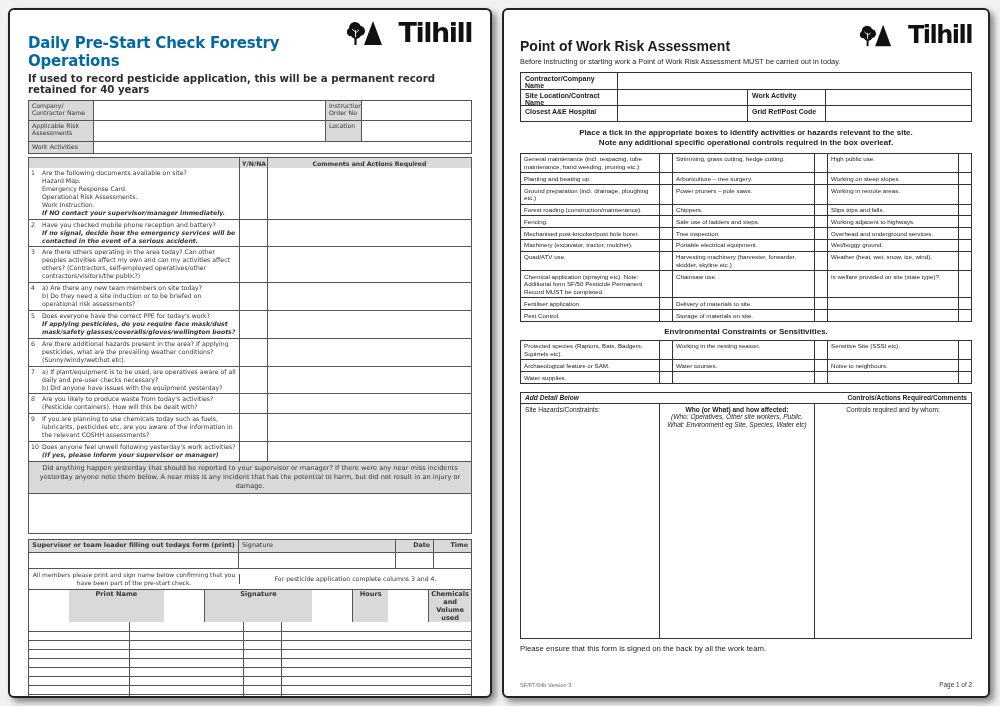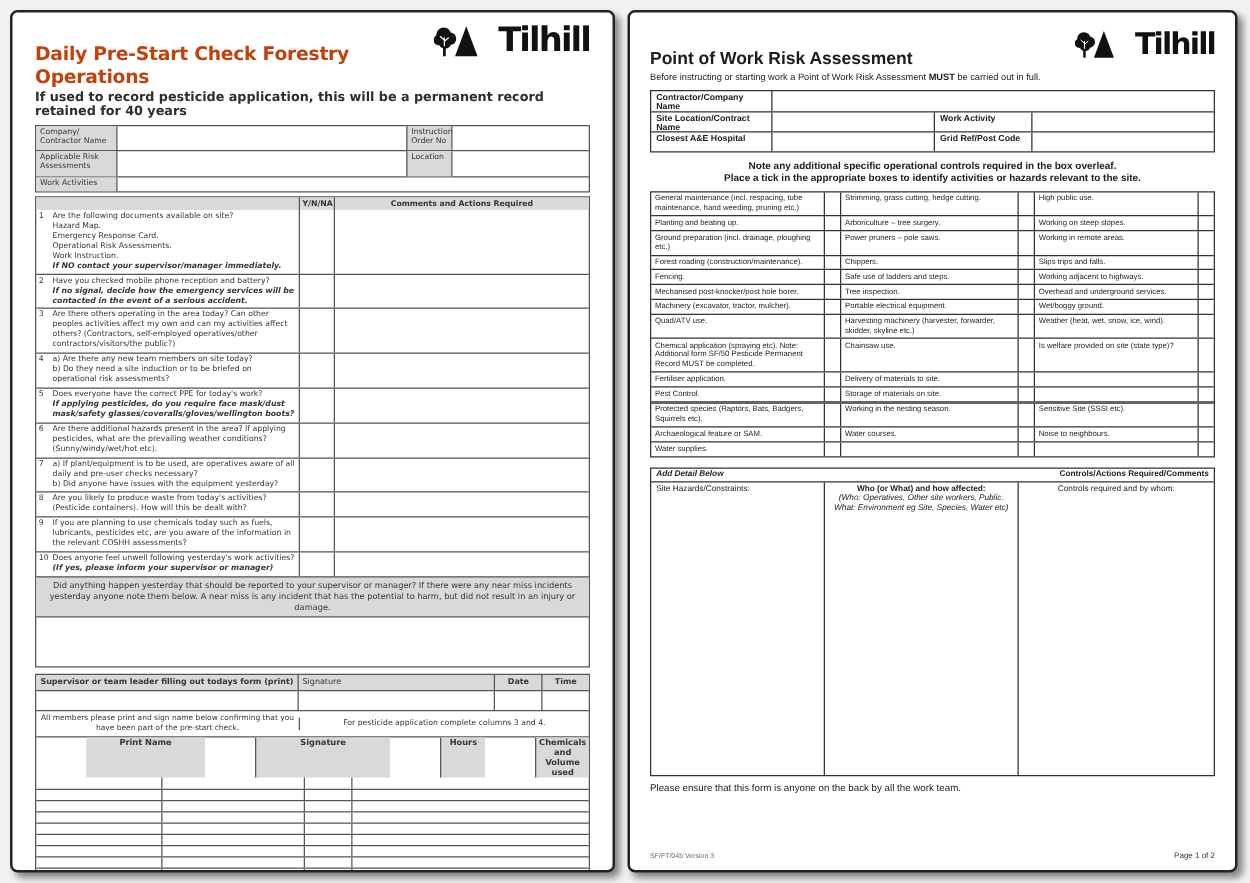--- a/index.html
+++ b/index.html
@@ -18,21 +18,21 @@
   .logo-word { font-family:"DejaVu Sans", sans-serif; font-weight:800; letter-spacing:-1.5px; color:#111; }
   .tbl { border:1px solid #555; }
   .row { display:flex; border-top:1px solid #555; }
   .row:first-child { border-top:none; }
   .cell { border-left:1px solid #555; }
   .cell:first-child { border-left:none; }
   .gray { background:#d9d9d9; }
 
   
   .lp-head { display:flex; justify-content:space-between; align-items:flex-start; }
-  .lp-title { font-size:15px; font-weight:bold; margin-top:16px; color:#c2410c; letter-spacing:-0.2px;}
+  .lp-title { font-size:15px; font-weight:bold; margin-top:16px; color:#0369a1; letter-spacing:-0.2px;}
   .lp-sub { font-size:10.2px; font-weight:bold; margin:3px 0 5px 0; color:#2e2e2e;}
   .hdr-tbl { font-size:6.4px; }
   .hdr-tbl .cell { padding:1px 3px; }
   .hl { width:64px; font-size:6.2px; }
   .hl2 { width:36px; font-size:6.2px; }
   .hin { flex:1; }
   .hin2 { width:110px; }
   .hr1 { height:19px; } .hr2 { height:21px; } .hr3 { height:12px; }
 
   .chk { margin-top:3px; font-size:6.2px; }
@@ -46,36 +46,36 @@
   .q-body { flex:1; }
   .q-note { display:block; font-style:italic; font-weight:bold; }
   .banner { border-top:1px solid #555; background:#d9d9d9; text-align:center;
             font-size:6.6px; line-height:1.35; padding:2px 6px; }
   .nearmiss-box { border-top:1px solid #555; height:40px; }
 
   .sup { margin-top:5px; font-size:6.4px; }
   .sup .cell { padding:1.5px 3px; }
   .sup-name { width:210px; text-align:center; font-weight:bold;}
   .sup-sig { width:158px; }
-  .sup-dt { width:38px; text-align:center; font-weight:bold;}
+  .sup-dt { width:38px; text-align:right; font-weight:bold;}
   .sup-hdr { height:12px; }
   .sup-fill { height:16px; }
   .note-row { height:21px; align-items:center; }
   .note-l { width:210px; text-align:center; font-size:6.0px; line-height:1.3; padding:1px 6px;}
   .note-r { flex:1; text-align:center; font-size:6.2px; }
   .sg-hdr { font-weight:bold; text-align:center; font-size:6.6px; }
   .sg-hdr .cell { padding:0 2px;margin-left:40px; }
   .sg-c1 { width:100px; } .sg-c2 { width:114px; } .sg-c3 { width:38px;text-align:center; } .sg-c4 { flex:1; }
   .s-row { height:9px; }
 
   
   .rp-head { display:flex; justify-content:space-between; align-items:flex-start; }
   .rp-title { font-size:14px; font-weight:bold; margin-top:16px; }
   .rp-sub { font-size:7.4px; margin:3px 0 6px 0; }
-  .rp-sub b { font-weight:bold;text-align:right; }
+  .rp-sub b { font-weight:normal;text-align:right; }
   .fld { font-size:7px; }
   .fld .row { height:16px; }
   .fld .cell { padding:2px 4px; border-color:#333; }
   .fld .row { border-color:#333; }
   .fld { border-color:#333; }
   .fl { width:96px; font-weight:bold; }
   .fl2 { width:78px; font-weight:bold; }
   .fin { flex:1; } .fin2 { width:130px; }
   .rp-instr { text-align:center; font-weight:bold; font-size:8px; line-height:1.3; margin:6px 0 4px 0; }
 
@@ -374,21 +374,21 @@
 
     </div>
 
   </div>
 
   <div class="page page-right">
     <div class="rp-head">
       <div>
         <div class="rp-title">Point of Work Risk Assessment</div>
         <div class="rp-sub">
-          <span>Before instructing or starting work a Point of Work Risk Assessment </span><b>MUST</b><span> be carried out in full.</span>
+          <span>Before instructing or starting work a Point of Work Risk Assessment </span><b>MUST</b><span> be carried out in today.</span>
         </div>
       </div>
       <div class="logo">
         <svg width="32" height="27" viewBox="0 0 36 30">
           <g fill="#111">
             <circle cx="8" cy="10" r="6"></circle>
               <circle cx="13" cy="13" r="5"></circle>
             <circle cx="4" cy="14" r="4.2"></circle>
               <circle cx="9" cy="16" r="5"></circle>
             <rect x="7.4" y="19" width="2.2" height="8"></rect>
@@ -413,22 +413,22 @@
       </div>
       <div class="row">
         <div class="cell fl">Closest A&amp;E Hospital</div>
         <div class="cell fin2"></div>
         <div class="cell fl2">Grid Ref/Post Code</div>
         <div class="cell fin"></div>
       </div>
     </div>
 
     <div class="rp-instr">
+      <div>Place a tick in the appropriate boxes to identify activities or hazards relevant to the site.</div>
       <div>Note any additional specific operational controls required in the box overleaf.</div>
-      <div>Place a tick in the appropriate boxes to identify activities or hazards relevant to the site.</div>
     </div>
 
     <div class="tbl grid" id="activity-grid">
         <div class="row">
     <div class="cell g-label g-l1">General maintenance (incl. respacing, tube maintenance, hand weeding, pruning etc.)</div>
     <div class="cell g-tick"></div>
     <div class="cell g-label g-l2">Strimming, grass cutting, hedge cutting.</div>
     <div class="cell g-tick"></div>
     <div class="cell g-label g-l3">High public use.</div>
     <div class="cell g-tick"></div>
@@ -508,20 +508,21 @@
         <div class="row">
     <div class="cell g-label g-l1">Pest Control.</div>
     <div class="cell g-tick"></div>
     <div class="cell g-label g-l2">Storage of materials on site.</div>
     <div class="cell g-tick"></div>
     <div class="cell g-label g-l3"></div>
     <div class="cell g-tick"></div>
   </div>
       </div>
 
+    <div class="env-hdr">Environmental Constraints or Sensitivities.</div>
 
     <div class="tbl grid" id="env-grid">
         <div class="row">
     <div class="cell g-label g-l1">Protected species (Raptors, Bats, Badgers, Squirrels etc).</div>
     <div class="cell g-tick"></div>
     <div class="cell g-label g-l2">Working in the nesting season.</div>
     <div class="cell g-tick"></div>
     <div class="cell g-label g-l3">Sensitive Site (SSSI etc).</div>
     <div class="cell g-tick"></div>
   </div>
@@ -556,20 +557,20 @@
           <span class="b">Who (or What) and how affected:</span>
           <span class="it pre">(Who: Operatives, Other site workers, Public.
 What: Environment eg Site, Species, Water etc)</span>
         </div>
         <div class="add-c add-c3">
           <span>Controls required and by whom:</span>
         </div>
       </div>
     </div>
 
-    <div class="rp-note">Please ensure that this form is anyone on the back by all the work team.</div>
+    <div class="rp-note">Please ensure that this form is signed on the back by all the work team.</div>
 
     <div class="rp-footer">
       <span class="rp-ver">SF/FT/04b Version 3</span>
       <span class="rp-page">Page 1 of 2</span>
     </div>
   </div>
 </div>
 
 </body></html>

